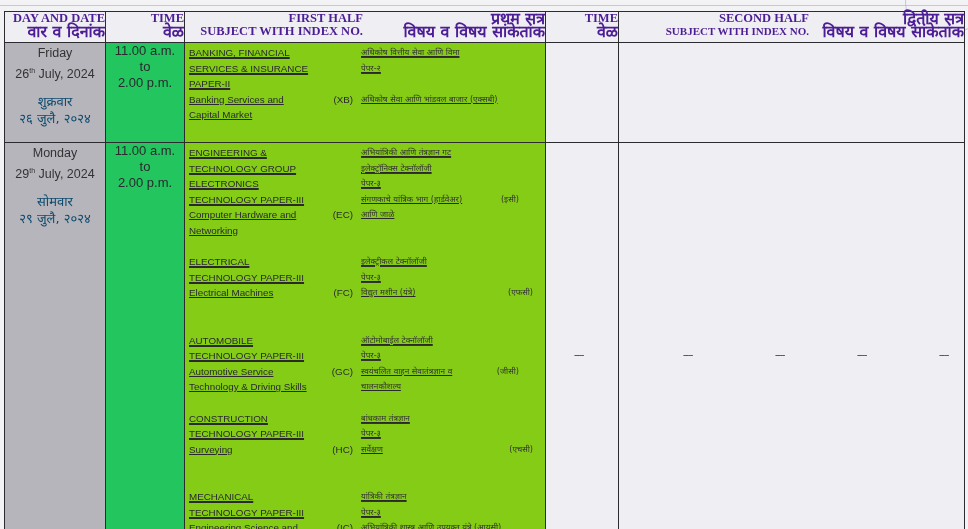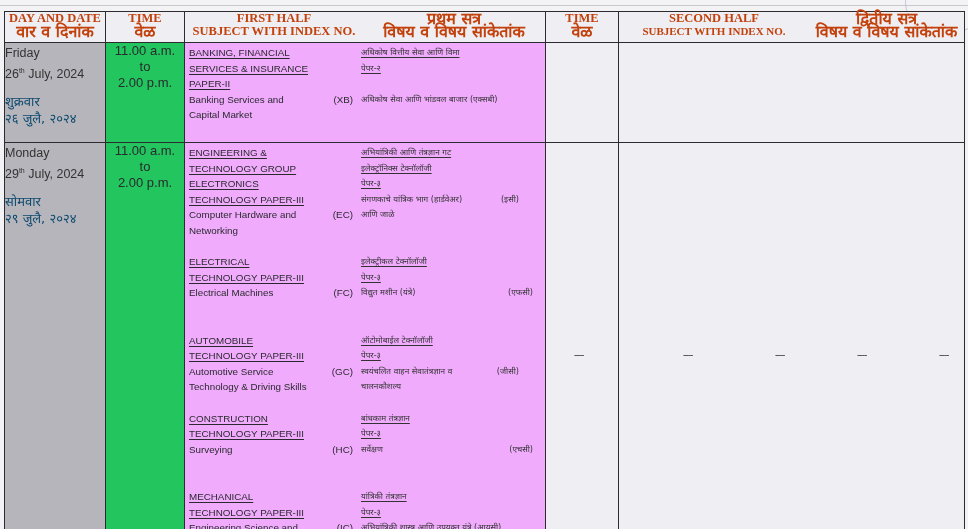--- a/index.html
+++ b/index.html
@@ -17,29 +17,29 @@
   }
   table.sched {
     position:absolute; left:4px; top:11px;
     width:960px; border-collapse:collapse; table-layout:fixed;
   }
   table.sched td, table.sched th {
     border:1.6px solid #2c2c30; vertical-align:top; padding:0;
   }
   th {
     font-family:"Liberation Serif", serif; font-weight:bold;
-    font-size:12.5px; line-height:13px; color:#c2410c; background:#efeef2;
-    height:30px; text-align:center;
+    font-size:12.5px; line-height:13px; color:#4c1d95; background:#efeef2;
+    height:30px; text-align:right;
   }
   th .hin { font-family:"DejaVu Sans", sans-serif; font-weight:bold; font-size:16px; }
-  td.day { background:#b6b5bb; font-size:12.5px; color:#333; }
+  td.day { background:#b6b5bb; text-align:center; font-size:12.5px; color:#333; }
   td.day .en { line-height:17px; padding-top:2px; }
   td.day .mr { font-family:"DejaVu Sans", sans-serif; font-size:13px; line-height:17px; margin-top:10px; color:#0c4a6e; }
   td.time { text-align:center; font-size:13px; line-height:16px; padding-top:2px; background:#22c55e; }
-  td.first { background:#f0abfc; }
+  td.first { background:#84cc16;text-decoration:underline; }
   td.time2, td.second { background:#efeef2; }
   .subj { display:flex; padding:2px 0 0 4px; }
   .eng { width:172px; position:relative; font-size:9.8px; line-height:15.5px; }
   .eng .u { text-decoration:underline; text-underline-offset:2px; }
   .eng .code { position:absolute; right:8px; }
   .mar { flex:1; font-family:"DejaVu Sans", sans-serif; font-size:8.2px; line-height:15.5px; position:relative; padding-right:6px; color:#333; }
   .mar .u { text-decoration:underline; text-underline-offset:2px; }
   .mar .code { position:absolute; right:6px; }
   .gap { height:14px; }
   .dash { position:absolute; font-size:10px; color:#444; letter-spacing:-1px; }

